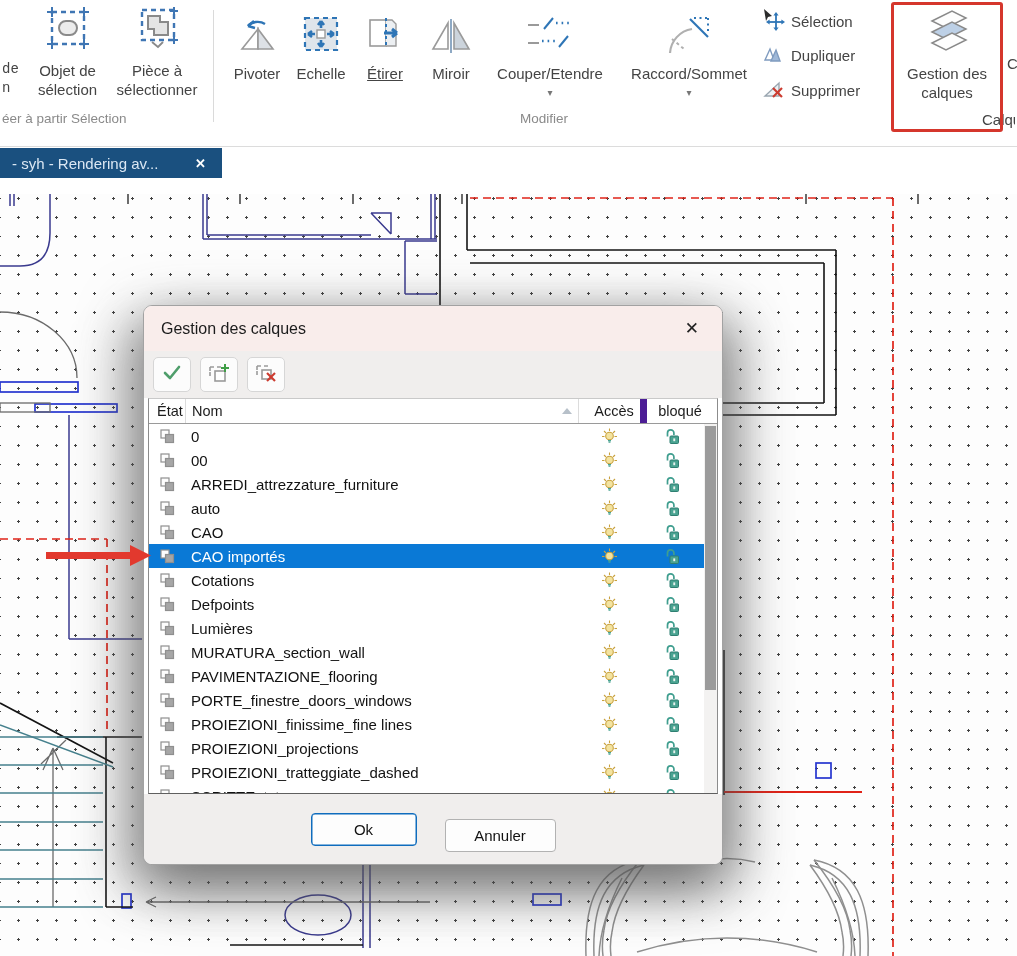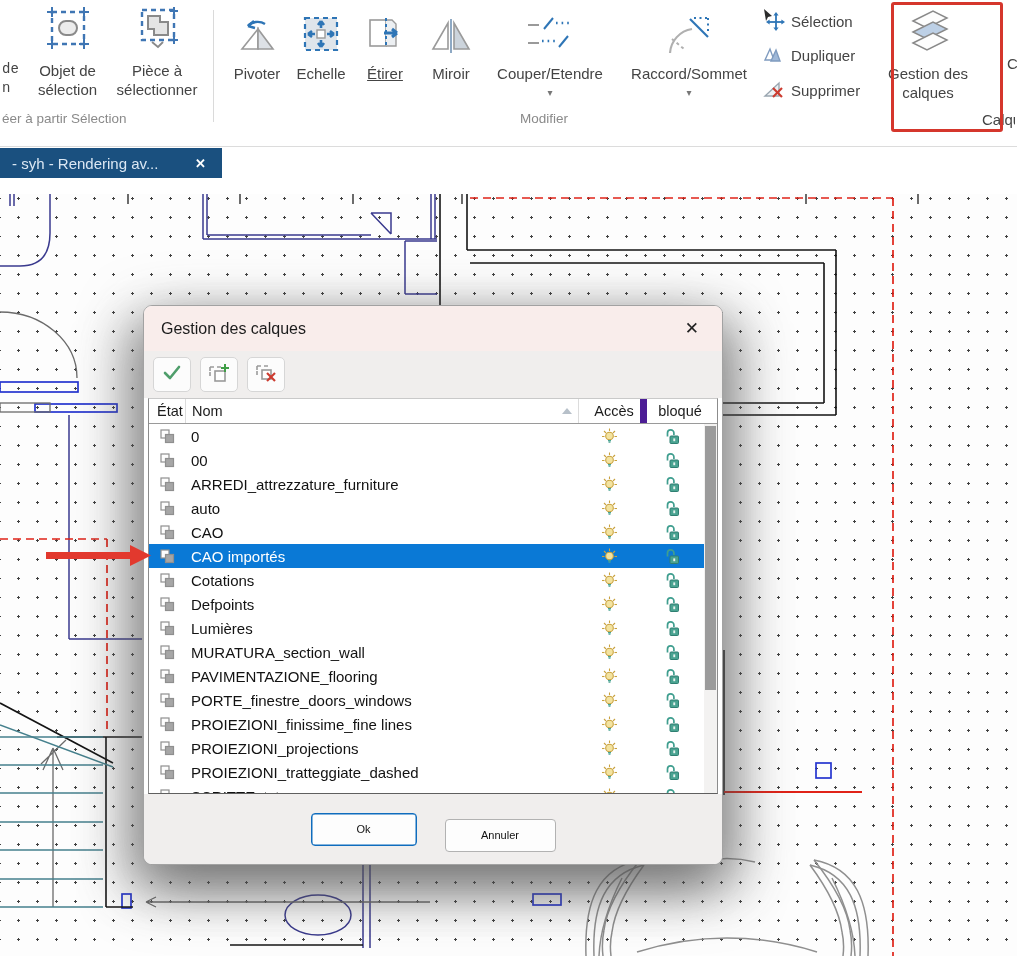--- a/index.html
+++ b/index.html
@@ -53,21 +53,21 @@
   .rows { position:absolute; left:0; top:0; right:13px; }
   .lrow { height:24px; display:flex; align-items:center; font-size:15px; color:#121212; }
   .lrow.selected { background:#0a79d6; color:#fff; }
   .cell-state { width:36px; display:flex; justify-content:center; }
   .cell-name { flex:1; padding-left:6px; white-space:nowrap; overflow:hidden; }
   .cell-access { width:62px; display:flex; justify-content:center; }
   .cell-locked { width:64px; display:flex; justify-content:center; }
   .scrollbar { position:absolute; right:0; top:0; bottom:0; width:13px; background:#f3f2f1; }
   .thumb { position:absolute; left:1px; right:1px; top:2px; height:264px; background:#9b9b9b; }
   .dlg-footer { flex:0 0 70px; background:#f0eeed; display:flex; align-items:center; justify-content:center; gap:28px; }
-  .btn { height:33px; border-radius:4px; background:#fdfdfd; font-size:11px; color:#111; display:flex; align-items:center; justify-content:center; font-family:inherit; }
+  .btn { height:33px; border-radius:4px; background:#fdfdfd; font-size:15px; color:#111; display:flex; align-items:center; justify-content:center; font-family:inherit; }
   .btn-ok { width:106px; border:1px solid #0f6cbd; box-shadow:0 0 0 0.5px #0f6cbd inset; }
   .btn-cancel { width:111px; border:1px solid #b2b2b2;margin-top:12px; }
 
   
   .arrow-anno { position:absolute; left:44px; top:544px; z-index:20; }
 </style>
 </head>
 <body>
 
 <div class="ribbon">
@@ -238,21 +238,21 @@
       <svg width="22" height="19" viewBox="0 0 22 19">
         <path d="M2,17 L16,17 L16,4 Z" fill="#eef1f4" stroke="#9aa6b0" stroke-width="1.4"></path>
         <g stroke="#cc3b2f" stroke-width="2.2">
             <path d="M10,9 L19,18"></path>
             <path d="M19,9 L10,18"></path>
           </g>
       </svg></span>
     <span>Supprimer</span>
   </div>
 
-  <div class="rbtn" style="left:877px; top:8px; width:102px;">
+  <div class="rbtn" style="left:896px; top:8px; width:102px;">
     <div class="icon-box">
         <span>
       <svg width="50" height="46" viewBox="0 0 50 46">
         <path d="M10,12 L30,2 L44,9 L24,19 Z" fill="#fdfdfd" stroke="#8a8a8a" stroke-width="1.5"></path>
         <path d="M10,23 L30,13 L44,20 L24,30 Z" fill="#bdd0e6" stroke="#8a8a8a" stroke-width="1.5"></path>
         <path d="M10,34 L30,24 L44,31 L24,41 Z" fill="#fdfdfd" stroke="#8a8a8a" stroke-width="1.5"></path>
       </svg></span>
       </div>
     <div class="lbl"><span>Gestion des</span><br><span>calques</span></div>
   </div>

